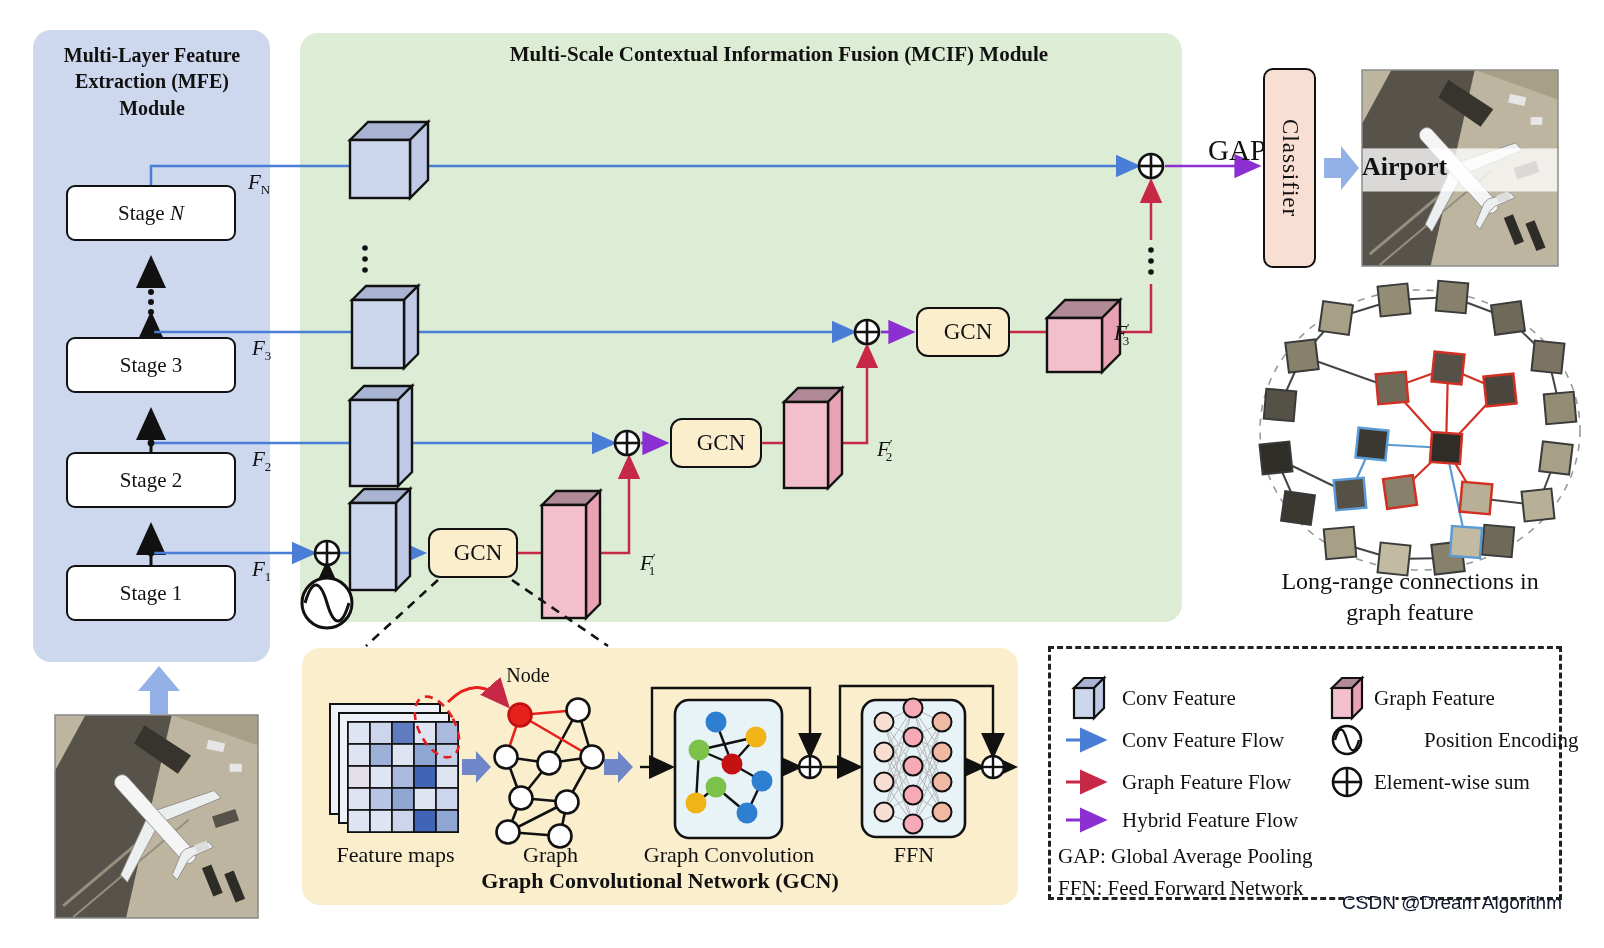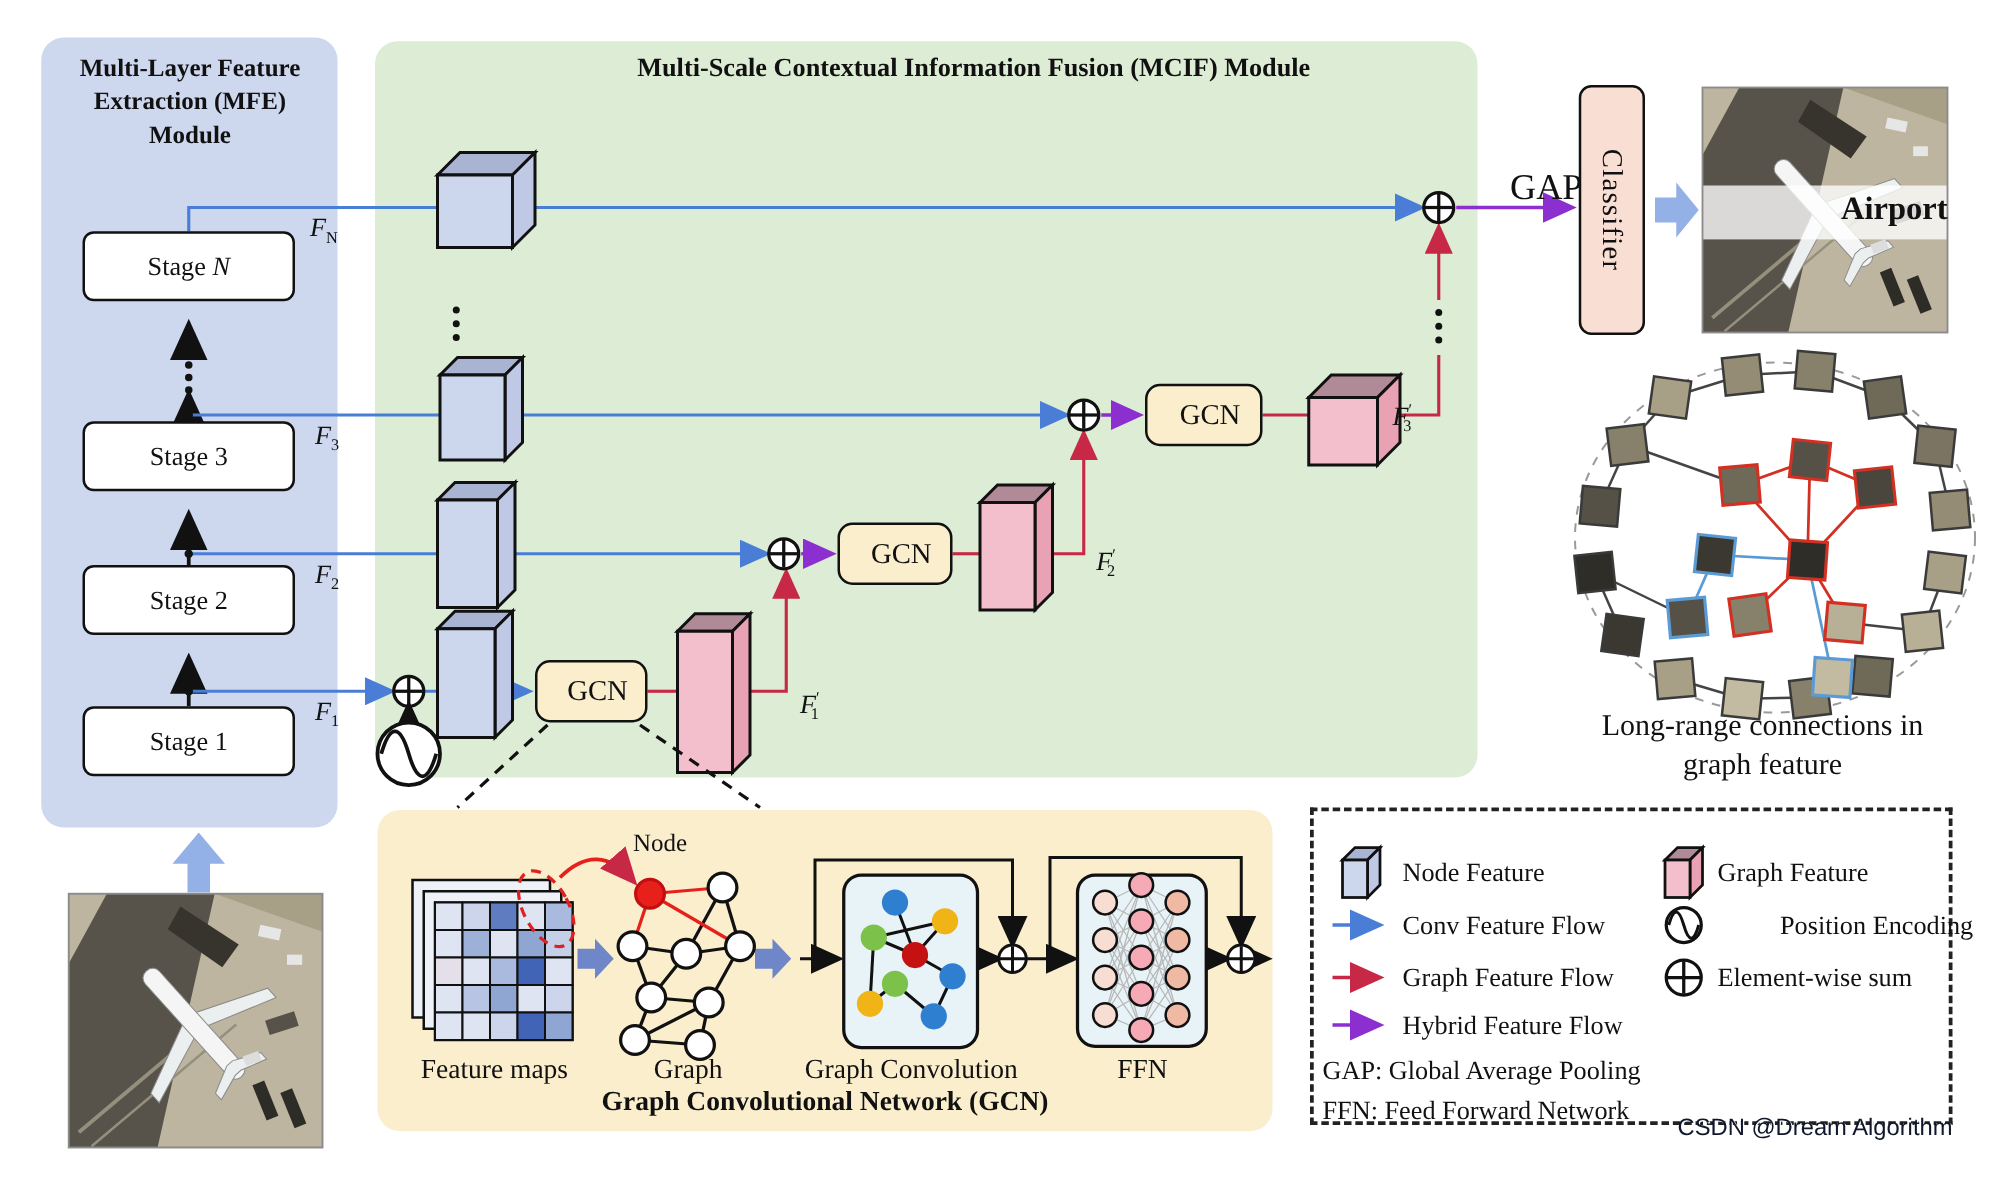--- a/index.html
+++ b/index.html
@@ -20,21 +20,21 @@
   .gcnbox{position:absolute;background:#faeecd;border:2.5px solid #111;border-radius:12px;box-sizing:border-box;
           display:flex;align-items:center;justify-content:center;font-size:23px;padding-left:10px;}
   .classifier{position:absolute;left:1263px;top:68px;width:53px;height:200px;background:#f8ded3;border:2.5px solid #111;
           border-radius:10px;box-sizing:border-box;display:flex;align-items:center;justify-content:center;}
   .classifier span{writing-mode:vertical-rl;font-size:23px;letter-spacing:1px;}
   .flabel{position:absolute;font-size:21px;font-style:italic;margin-top:36px;}
   .flabel sup{font-size:13px;font-style:normal;}
   .flabel sub{font-size:13px;font-style:normal;}
   .flabel.primed sub{margin-left:-7px;}
   .gaplbl{left:1208px;top:134px;width:72px;font-size:29px;}
-  .airportlbl{left:1362px;top:152px;width:196px;font-size:26px;font-weight:bold;text-align:right;}
+  .airportlbl{left:1362px;top:152px;width:196px;font-size:26px;font-weight:bold;text-align:left;}
   .dlabel{font-size:22px;text-align:center;}
   .gcncaption{left:302px;top:868px;width:716px;font-size:22px;font-weight:bold;text-align:center;}
   .lrcaption{left:1246px;top:566px;width:328px;font-size:24px;text-align:center;white-space:pre-line;line-height:1.3;}
   .ltext{font-size:21px;}
   .watermark{left:1200px;top:892px;width:362px;text-align:right;font-family:"Liberation Sans",sans-serif;
              font-size:19px;color:#0f172a;text-shadow:1px 1px 0 #fff;}
   .nodelbl{left:498px;top:664px;width:60px;font-size:20px;text-align:center;}
 </style>
 </head>
 <body>
@@ -511,21 +511,21 @@
   <div class="t nodelbl">Node</div>
   <div class="t dlabel" style="left:318px;top:842px;width:155px">Feature maps</div>
   <div class="t dlabel" style="left:498px;top:842px;width:105px">Graph</div>
   <div class="t dlabel" style="left:638px;top:842px;width:182px">Graph Convolution</div>
   <div class="t dlabel" style="left:873px;top:842px;width:82px">FFN</div>
   <div class="t gcncaption">Graph Convolutional Network (GCN)</div>
 
   <div class="t lrcaption">Long-range connections in
 graph feature</div>
 
-  <div class="t ltext" style="left:1122px;top:686px">Node Feature</div>
+  <div class="t ltext" style="left:1122px;top:686px">Conv Feature</div>
   <div class="t ltext" style="left:1374px;top:686px">Graph Feature</div>
   <div class="t ltext" style="left:1122px;top:728px">Conv Feature Flow</div>
   <div class="t ltext" style="left:1424px;top:728px">Position Encoding</div>
   <div class="t ltext" style="left:1122px;top:770px">Graph Feature Flow</div>
   <div class="t ltext" style="left:1374px;top:770px">Element-wise sum</div>
   <div class="t ltext" style="left:1122px;top:808px">Hybrid Feature Flow</div>
   <div class="t ltext" style="left:1058px;top:844px">GAP: Global Average Pooling</div>
   <div class="t ltext" style="left:1058px;top:876px">FFN: Feed Forward Network</div>
 
   <div class="t watermark">CSDN @Dream Algorithm</div>

